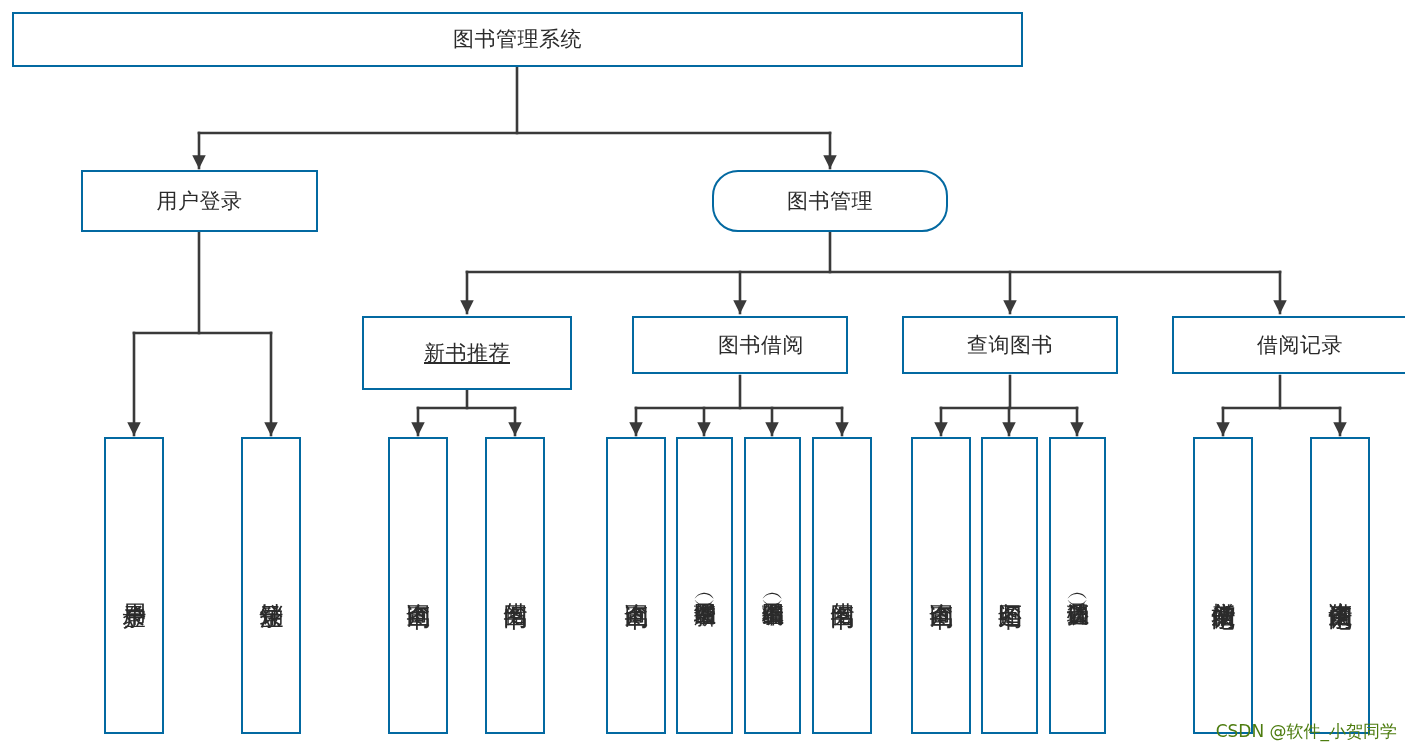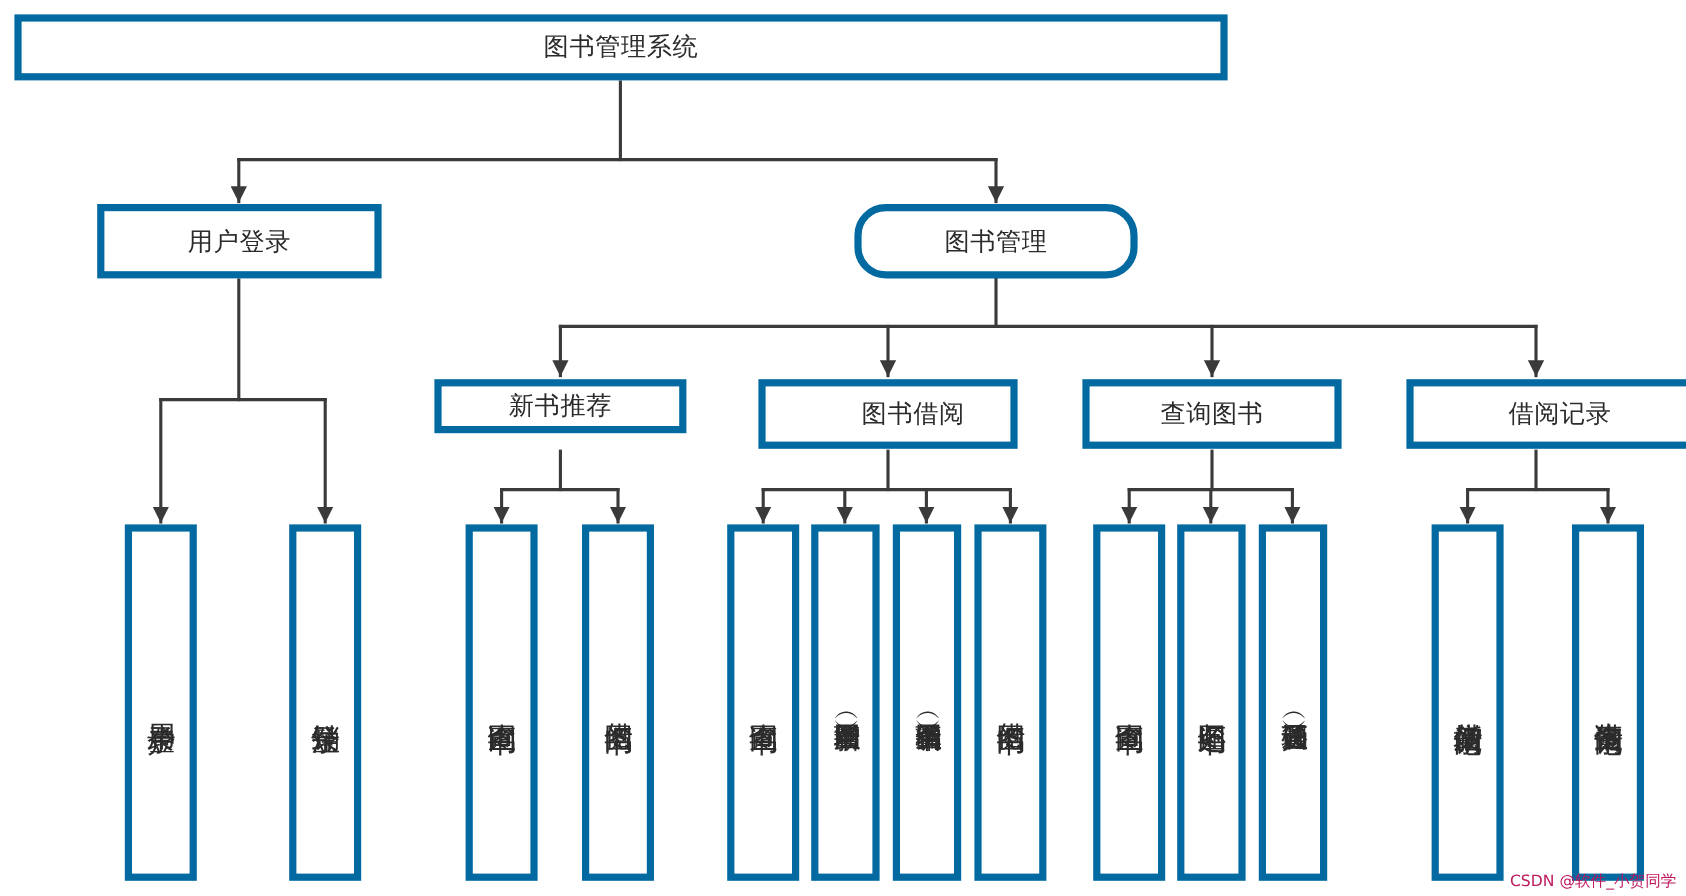--- a/index.html
+++ b/index.html
@@ -24,21 +24,21 @@
     left: 0;
     top: 0;
     width: 1405px;
     height: 747px;
     pointer-events: none;
   }
   .node {
     position: absolute;
     box-sizing: border-box;
     background: #ffffff;
-    border: 6px solid #0369a1;
+    border: 2px solid #0369a1;
     color: #2b2b2b;
     display: flex;
     align-items: center;
     justify-content: center;
     text-align: center;
     z-index: 2;
   }
   .node .label {
     display: block;
     line-height: 1.18;
@@ -68,22 +68,22 @@
     max-height: 100%;
   }
   .node.vert.narrow .label {
     font-size: 22px;
     letter-spacing: 0px;
   }
   .watermark {
     position: absolute;
     right: 8px;
     bottom: 4px;
-    font-size: 13px;
-    color: #be185d;
+    font-size: 17px;
+    color: #4d7c0f;
     white-space: nowrap;
     z-index: 3;
     font-family: "DejaVu Sans", "Liberation Sans", sans-serif;
   }
 </style>
 </head>
 <body>
 
 <div id="canvas">
 
@@ -141,21 +141,21 @@
     <span class="label">图书管理系统</span>
   </div>
 
   <div class="node horiz" style="left:81px; top:170px; width:237px; height:62px;">
     <span class="label">用户登录</span>
   </div>
   <div class="node horiz" style="left:712px; top:170px; width:236px; height:62px;border-radius:26px;">
     <span class="label">图书管理</span>
   </div>
 
-  <div class="node horiz" style="left:362px; top:316px; width:210px; height:45px;">
+  <div class="node horiz" style="left:362px; top:316px; width:210px; height:74px;text-decoration:underline;">
     <span class="label">新书推荐</span>
   </div>
   <div class="node horiz" style="left:632px; top:316px; width:216px; height:58px;padding-left:42px;">
     <span class="label">图书借阅</span>
   </div>
   <div class="node horiz" style="left:902px; top:316px; width:216px; height:58px;">
     <span class="label">查询图书</span>
   </div>
   <div class="node horiz" style="left:1172px; top:316px; width:256px; height:58px;">
     <span class="label">借阅记录</span>

